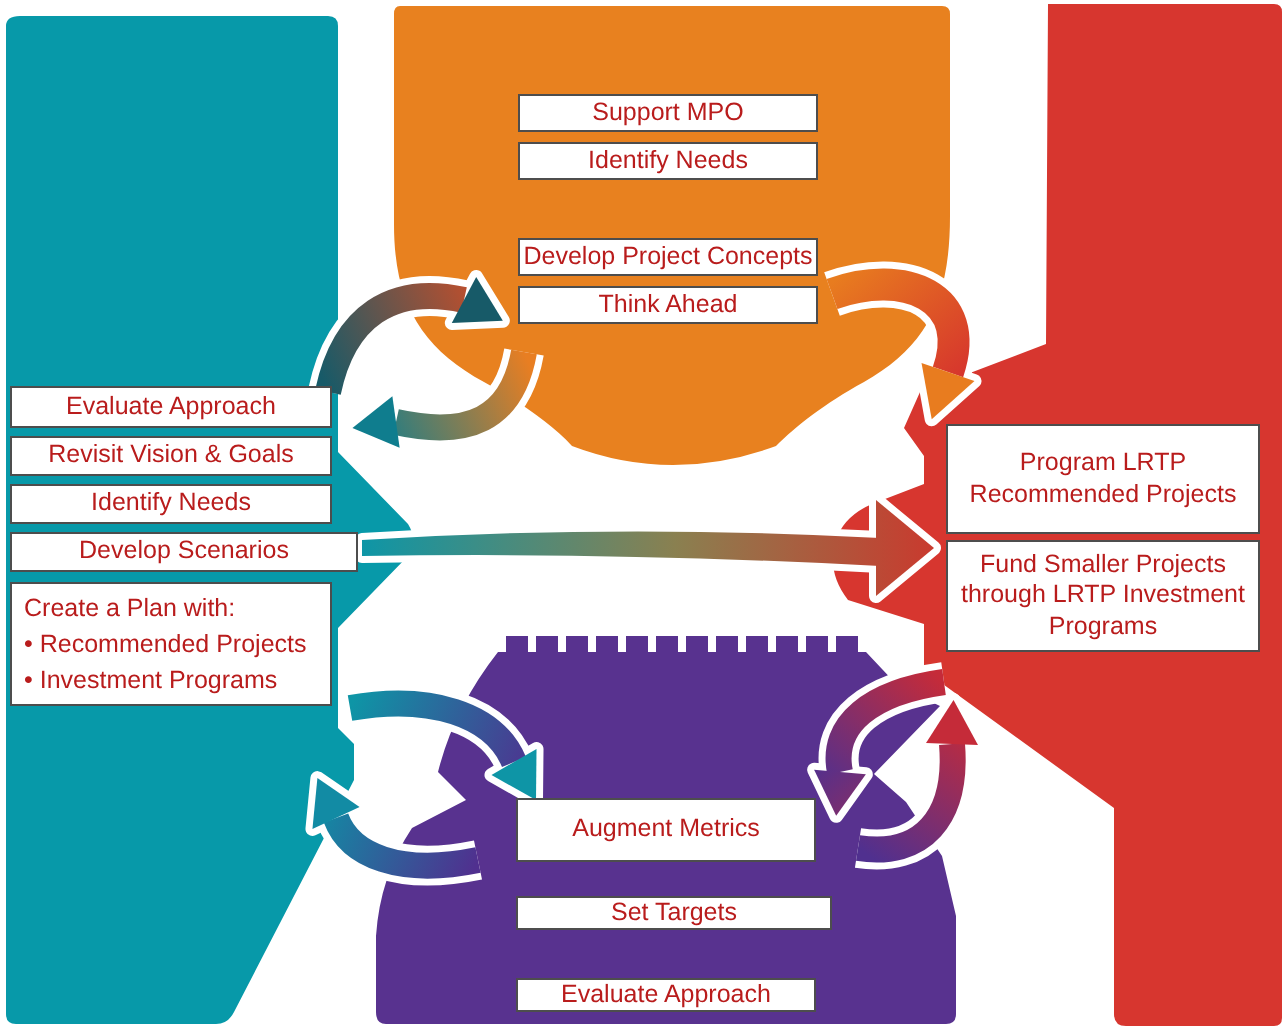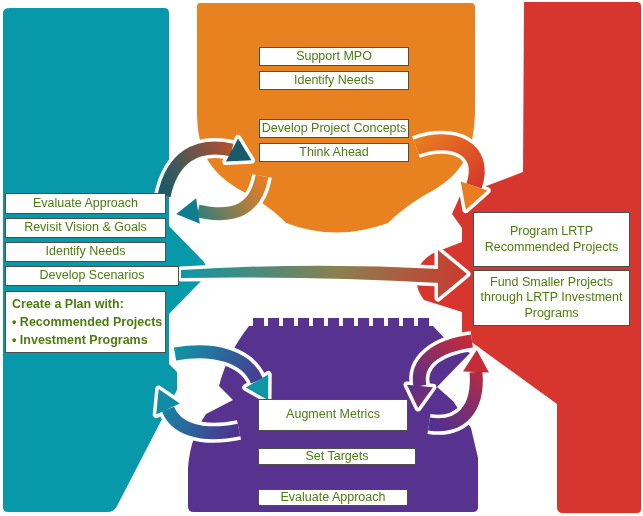--- a/index.html
+++ b/index.html
@@ -6,32 +6,32 @@
   #stage{
     position:relative;width:643px;height:516px;overflow:hidden;
     font-family:"Liberation Sans","DejaVu Sans",sans-serif;
     background:#ffffff;
   }
   #stage svg{position:absolute;left:0;top:0;}
   .pbox{
     position:absolute;
     background:#ffffff;
     border:1px solid #4d4d4d;
-    color:#4d7c0f;
+    color:#b91c1c;
     font-size:12.5px;
     display:flex;align-items:center;justify-content:center;
     text-align:center;line-height:1.22;
     white-space:nowrap;
     box-sizing:border-box;
     z-index:5;
   }
   .pbox.wrap{white-space:normal;padding:2px 4px;}
   .pbox.plan{
     flex-direction:column;align-items:flex-start;justify-content:center;
-    text-align:left;padding:0 6px;white-space:nowrap;font-weight:bold;
+    text-align:left;padding:0 6px;white-space:nowrap;
   }
   .pbox.plan .bullet::before{content:"•  ";}
   .pbox.plan div{line-height:1.45;}
 </style>
 </head>
 <body>
 
 <div id="stage">
 
   <svg width="643" height="516" viewBox="0 0 643 516">

